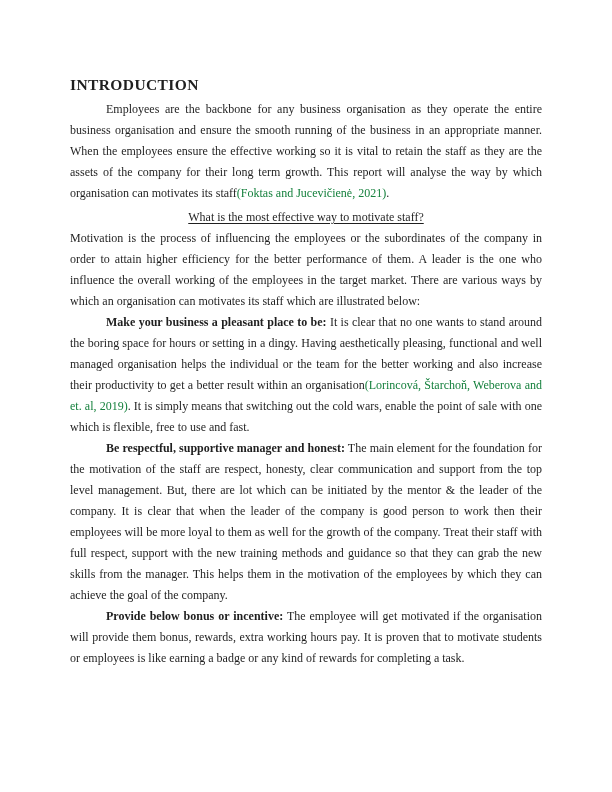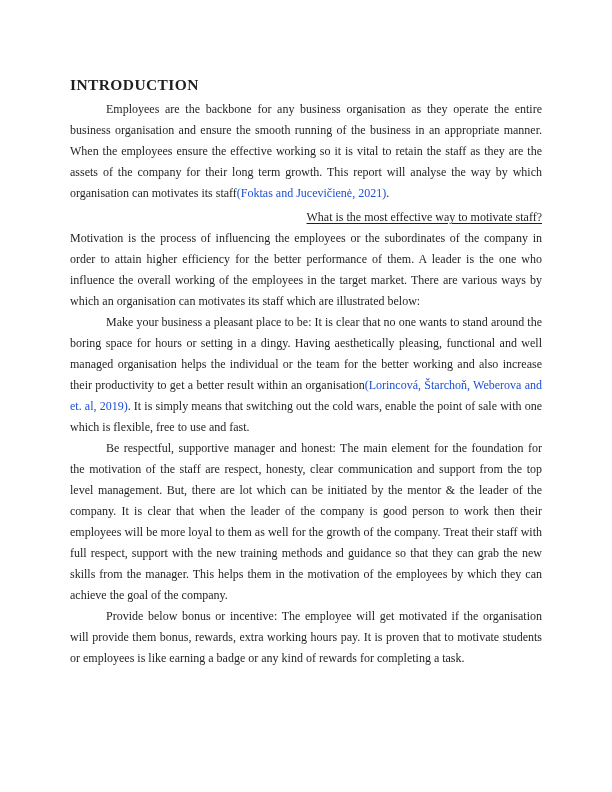--- a/index.html
+++ b/index.html
@@ -35,31 +35,31 @@
     text-align: justify;
     color: #1f1f1f;
     hyphens: none;
     word-spacing: normal;
   }
   p.indent {
     text-indent: 36px;
   }
   p.section-heading {
     margin-top: 3px;
-    text-align: right;
+    text-align: center;
   }
   p.section-heading span {
     text-decoration: underline;
     text-underline-offset: 2px;
   }
   .lead {
-    font-weight: normal;
+    font-weight: bold;
   }
   .citation {
-    color: #1d4ed8;
+    color: #15803d;
   }
 </style>
 </head>
 <body>
 
 <div class="page">
   <div class="content">
 
     <h1 class="doc-title">INTRODUCTION</h1>
 

